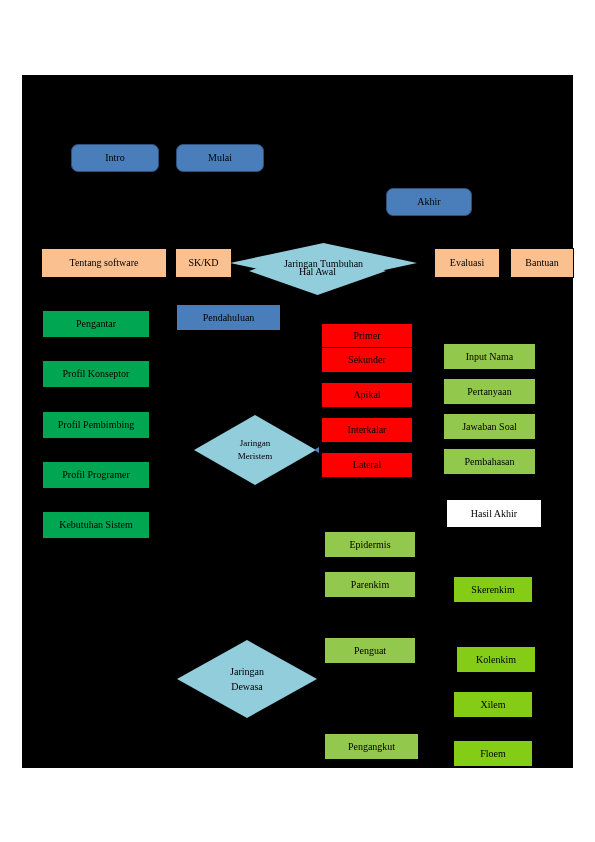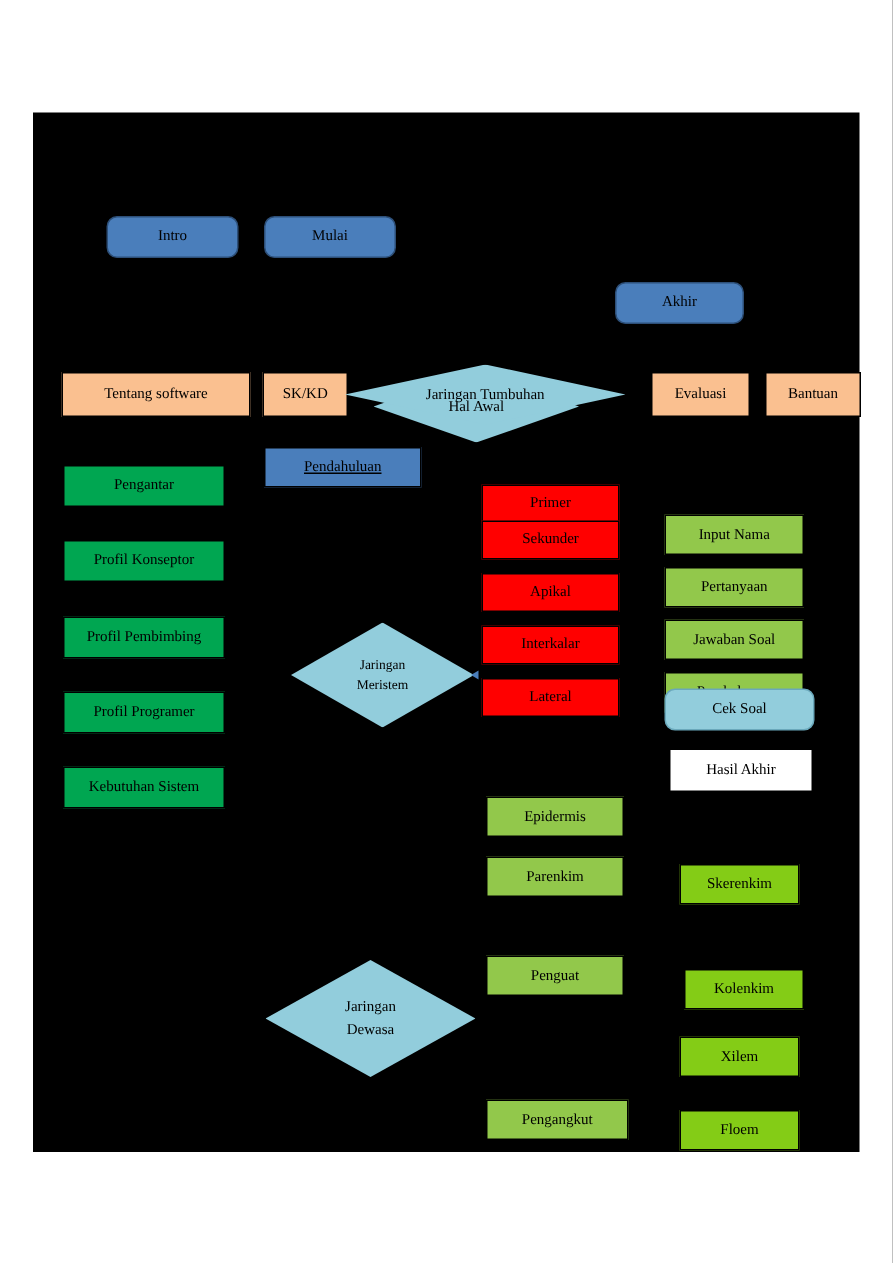--- a/index.html
+++ b/index.html
@@ -172,21 +172,21 @@
 
   <div class="node rounded fill-blue t10" style="left:154px; top:69px; width:88px; height:28px;">
     <span>Mulai</span>
   </div>
 
   <div class="diamond" style="left:227px; top:172px; width:137px; height:48px;">
     <div class="dshape"></div>
     <div class="dlabel t10">Hal Awal</div>
   </div>
 
-  <div class="node rounded fill-blue t10" style="left:388px; top:113px; width:86px; height:28px;">
+  <div class="node rounded fill-blue t10" style="left:364px; top:113px; width:86px; height:28px;">
     <span>Akhir</span>
   </div>
 
   <div class="node rect fill-orange t10" style="left:19px; top:173px; width:126px; height:30px;">
     <span>Tentang software</span>
   </div>
 
   <div class="node rect fill-orange t10" style="left:153px; top:173px; width:57px; height:30px;">
     <span>SK/KD</span>
   </div>
@@ -213,21 +213,21 @@
   <div class="node rect fill-green t10" style="left:20px; top:336px; width:108px; height:28px;">
     <span>Profil Pembimbing</span>
   </div>
   <div class="node rect fill-green t10" style="left:20px; top:386px; width:108px; height:28px;">
     <span>Profil Programer</span>
   </div>
   <div class="node rect fill-green t10" style="left:20px; top:436px; width:108px; height:28px;">
     <span>Kebutuhan Sistem</span>
   </div>
 
-  <div class="node rect fill-blue t10" style="left:154px; top:223px; width:105px; height:27px;text-decoration:underline;">
+  <div class="node rect fill-blue t10" style="left:154px; top:229px; width:105px; height:27px;">
     <span>Pendahuluan</span>
   </div>
 
   <div class="diamond" style="left:172px; top:340px; width:122px; height:70px;">
     <div class="dshape"></div>
     <div class="dlabel t9">Jaringan
 Meristem</div>
   </div>
   <div class="arrowhead arrow-left" style="left:292px; top:372px;"></div>
 
@@ -272,23 +272,20 @@
   <div class="node rect fill-ltgreen t10" style="left:421px; top:271px; width:93px; height:27px;">
     <span>Pertanyaan</span>
   </div>
   <div class="node rect fill-ltgreen t10" style="left:421px; top:306px; width:93px; height:27px;">
     <span>Jawaban Soal</span>
   </div>
   <div class="node rect fill-ltgreen t10" style="left:421px; top:341px; width:93px; height:27px;">
     <span>Pembahasan</span>
   </div>
 
-  <div class="node rounded fill-lightblue t10" style="left:421px; top:384px; width:100px; height:28px; border-color:#6aa8bb;">
-    <span>Cek Soal</span>
-  </div>
 
   <div class="node noborder fill-white t10" style="left:425px; top:425px; width:94px; height:27px;">
     <span>Hasil Akhir</span>
   </div>
 
   <div class="node rect fill-pink t10" style="left:431px; top:501px; width:80px; height:27px;">
     <span>Skerenkim</span>
   </div>
   <div class="node rect fill-pink t10" style="left:434px; top:571px; width:80px; height:27px;">
     <span>Kolenkim</span>

